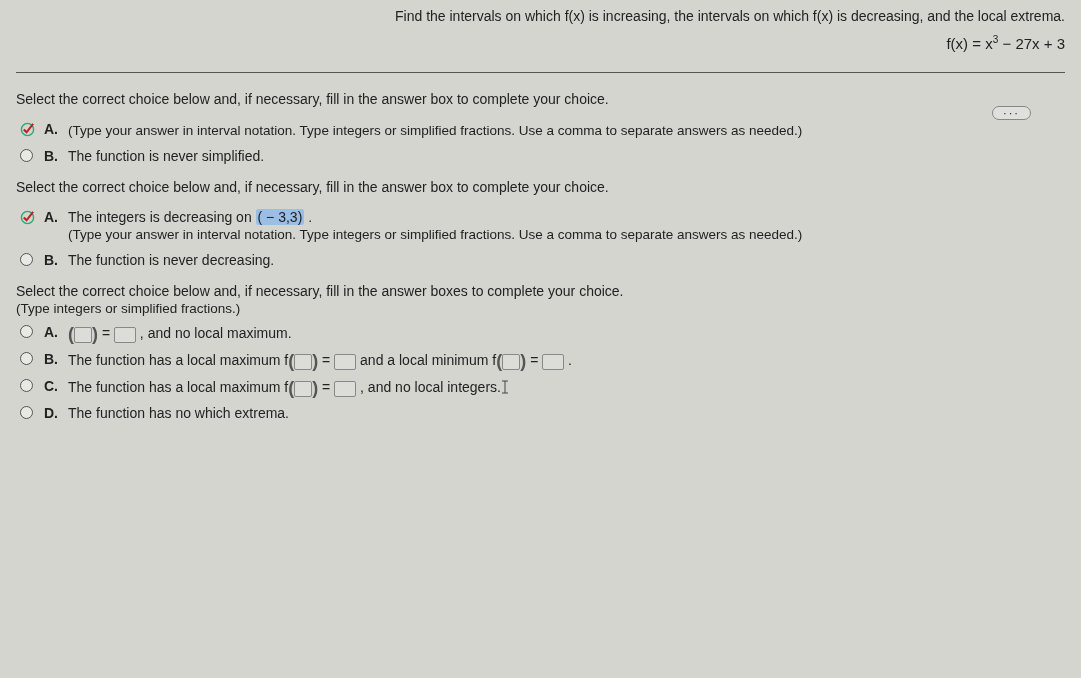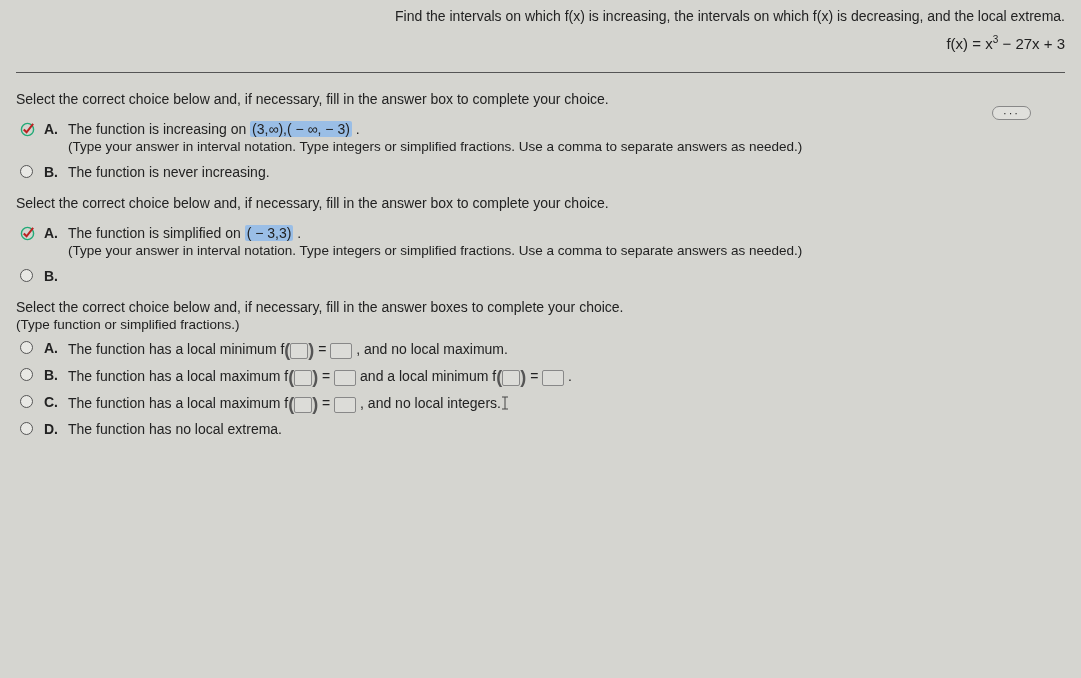--- a/index.html
+++ b/index.html
@@ -80,66 +80,64 @@
     <div class="radio-col">
       <span class="radio-checked">
         <svg viewBox="0 0 16 16">
             <circle cx="8" cy="8" r="6.5" fill="none" stroke="#2a7" stroke-width="1.5"></circle>
             <path d="M4 8 L7 11 L14 2" stroke="#b22" stroke-width="2.2" fill="none"></path>
           </svg>
       </span>
     </div>
     <div class="letter-col">A.</div>
     <div class="text-col">
-      <div>
-        <span>The function is increasing on </span><span class="hl">(3,∞),( − ∞, − 3)</span><span> .</span>
-      </div>
       <div class="sub-hint">(Type your answer in interval notation. Type integers or simplified fractions. Use a comma to separate answers as needed.)</div>
     </div>
   </div>
   <div class="choice-row">
     <div class="radio-col"><span class="radio-empty"></span></div>
     <div class="letter-col">B.</div>
-    <div class="text-col">The function is never increasing.</div>
+    <div class="text-col">The function is never simplified.</div>
   </div>
 </div>
 
 <div class="instruction section-gap">Select the correct choice below and, if necessary, fill in the answer box to complete your choice.</div>
 <div class="choice-group">
   <div class="choice-row">
     <div class="radio-col">
       <span class="radio-checked">
         <svg viewBox="0 0 16 16">
             <circle cx="8" cy="8" r="6.5" fill="none" stroke="#2a7" stroke-width="1.5"></circle>
             <path d="M4 8 L7 11 L14 2" stroke="#b22" stroke-width="2.2" fill="none"></path>
           </svg>
       </span>
     </div>
     <div class="letter-col">A.</div>
     <div class="text-col">
       <div>
-        <span>The function is simplified on </span><span class="hl">( − 3,3)</span><span> .</span>
+        <span>The integers is decreasing on </span><span class="hl">( − 3,3)</span><span> .</span>
       </div>
       <div class="sub-hint">(Type your answer in interval notation. Type integers or simplified fractions. Use a comma to separate answers as needed.)</div>
     </div>
   </div>
   <div class="choice-row">
     <div class="radio-col"><span class="radio-empty"></span></div>
     <div class="letter-col">B.</div>
+    <div class="text-col">The function is never decreasing.</div>
   </div>
 </div>
 
 <div class="section-gap">Select the correct choice below and, if necessary, fill in the answer boxes to complete your choice.</div>
-<div class="sub-instruction">(Type function or simplified fractions.)</div>
+<div class="sub-instruction">(Type integers or simplified fractions.)</div>
 <div class="choice-group">
   <div class="choice-row">
     <div class="radio-col"><span class="radio-empty"></span></div>
     <div class="letter-col">A.</div>
     <div class="text-col">
-      <span>The function has a local minimum f</span><span class="paren-input">
+      <span class="paren-input">
           <span class="paren">(</span>
           <span class="input-box-narrow"></span>
           <span class="paren">)</span>
         </span><span> = </span><span class="input-box"></span><span> , and no local maximum.</span>
     </div>
   </div>
   <div class="choice-row" style="margin-top:6px;">
     <div class="radio-col"><span class="radio-empty"></span></div>
     <div class="letter-col">B.</div>
     <div class="text-col">
@@ -163,15 +161,15 @@
           <span class="input-box-narrow"></span>
           <span class="paren">)</span>
         </span><span> = </span><span class="input-box"></span><span> , and no local integers.</span><span class="cursor-caret"><svg width="8" height="14" viewBox="0 0 8 14">
             <path d="M1 1 L4 1 L7 1 M4 1 L4 13 M1 13 L4 13 L7 13" stroke="#444" stroke-width="1" fill="none"></path>
           </svg></span>
     </div>
   </div>
   <div class="choice-row" style="margin-top:6px;">
     <div class="radio-col"><span class="radio-empty"></span></div>
     <div class="letter-col">D.</div>
-    <div class="text-col">The function has no local extrema.</div>
+    <div class="text-col">The function has no which extrema.</div>
   </div>
 </div>
 
 </body></html>

